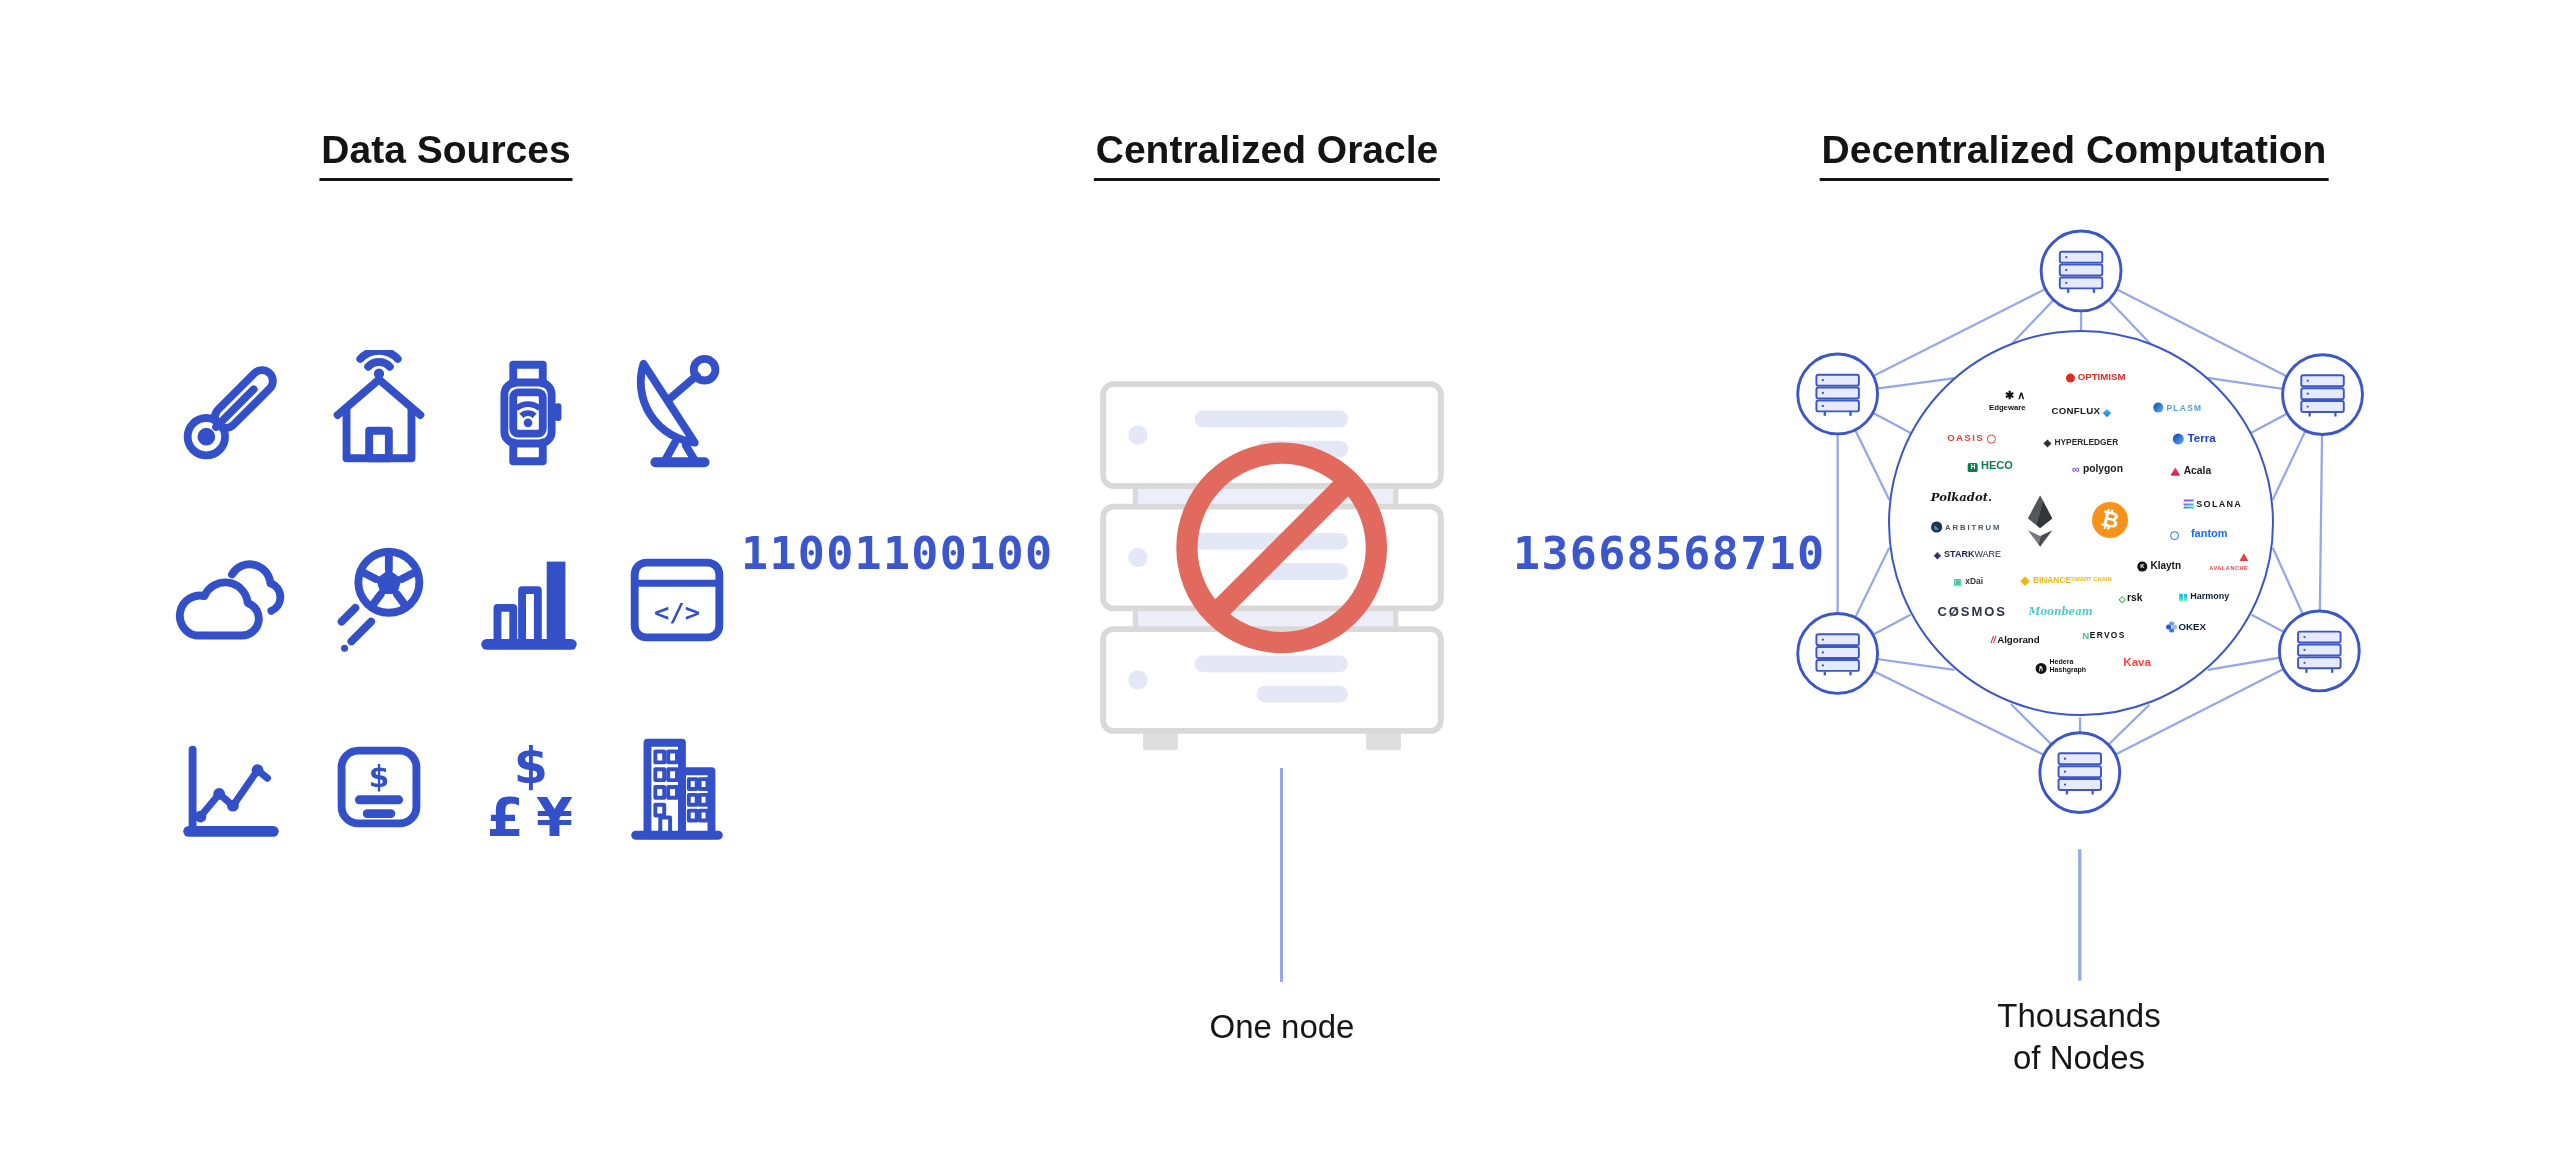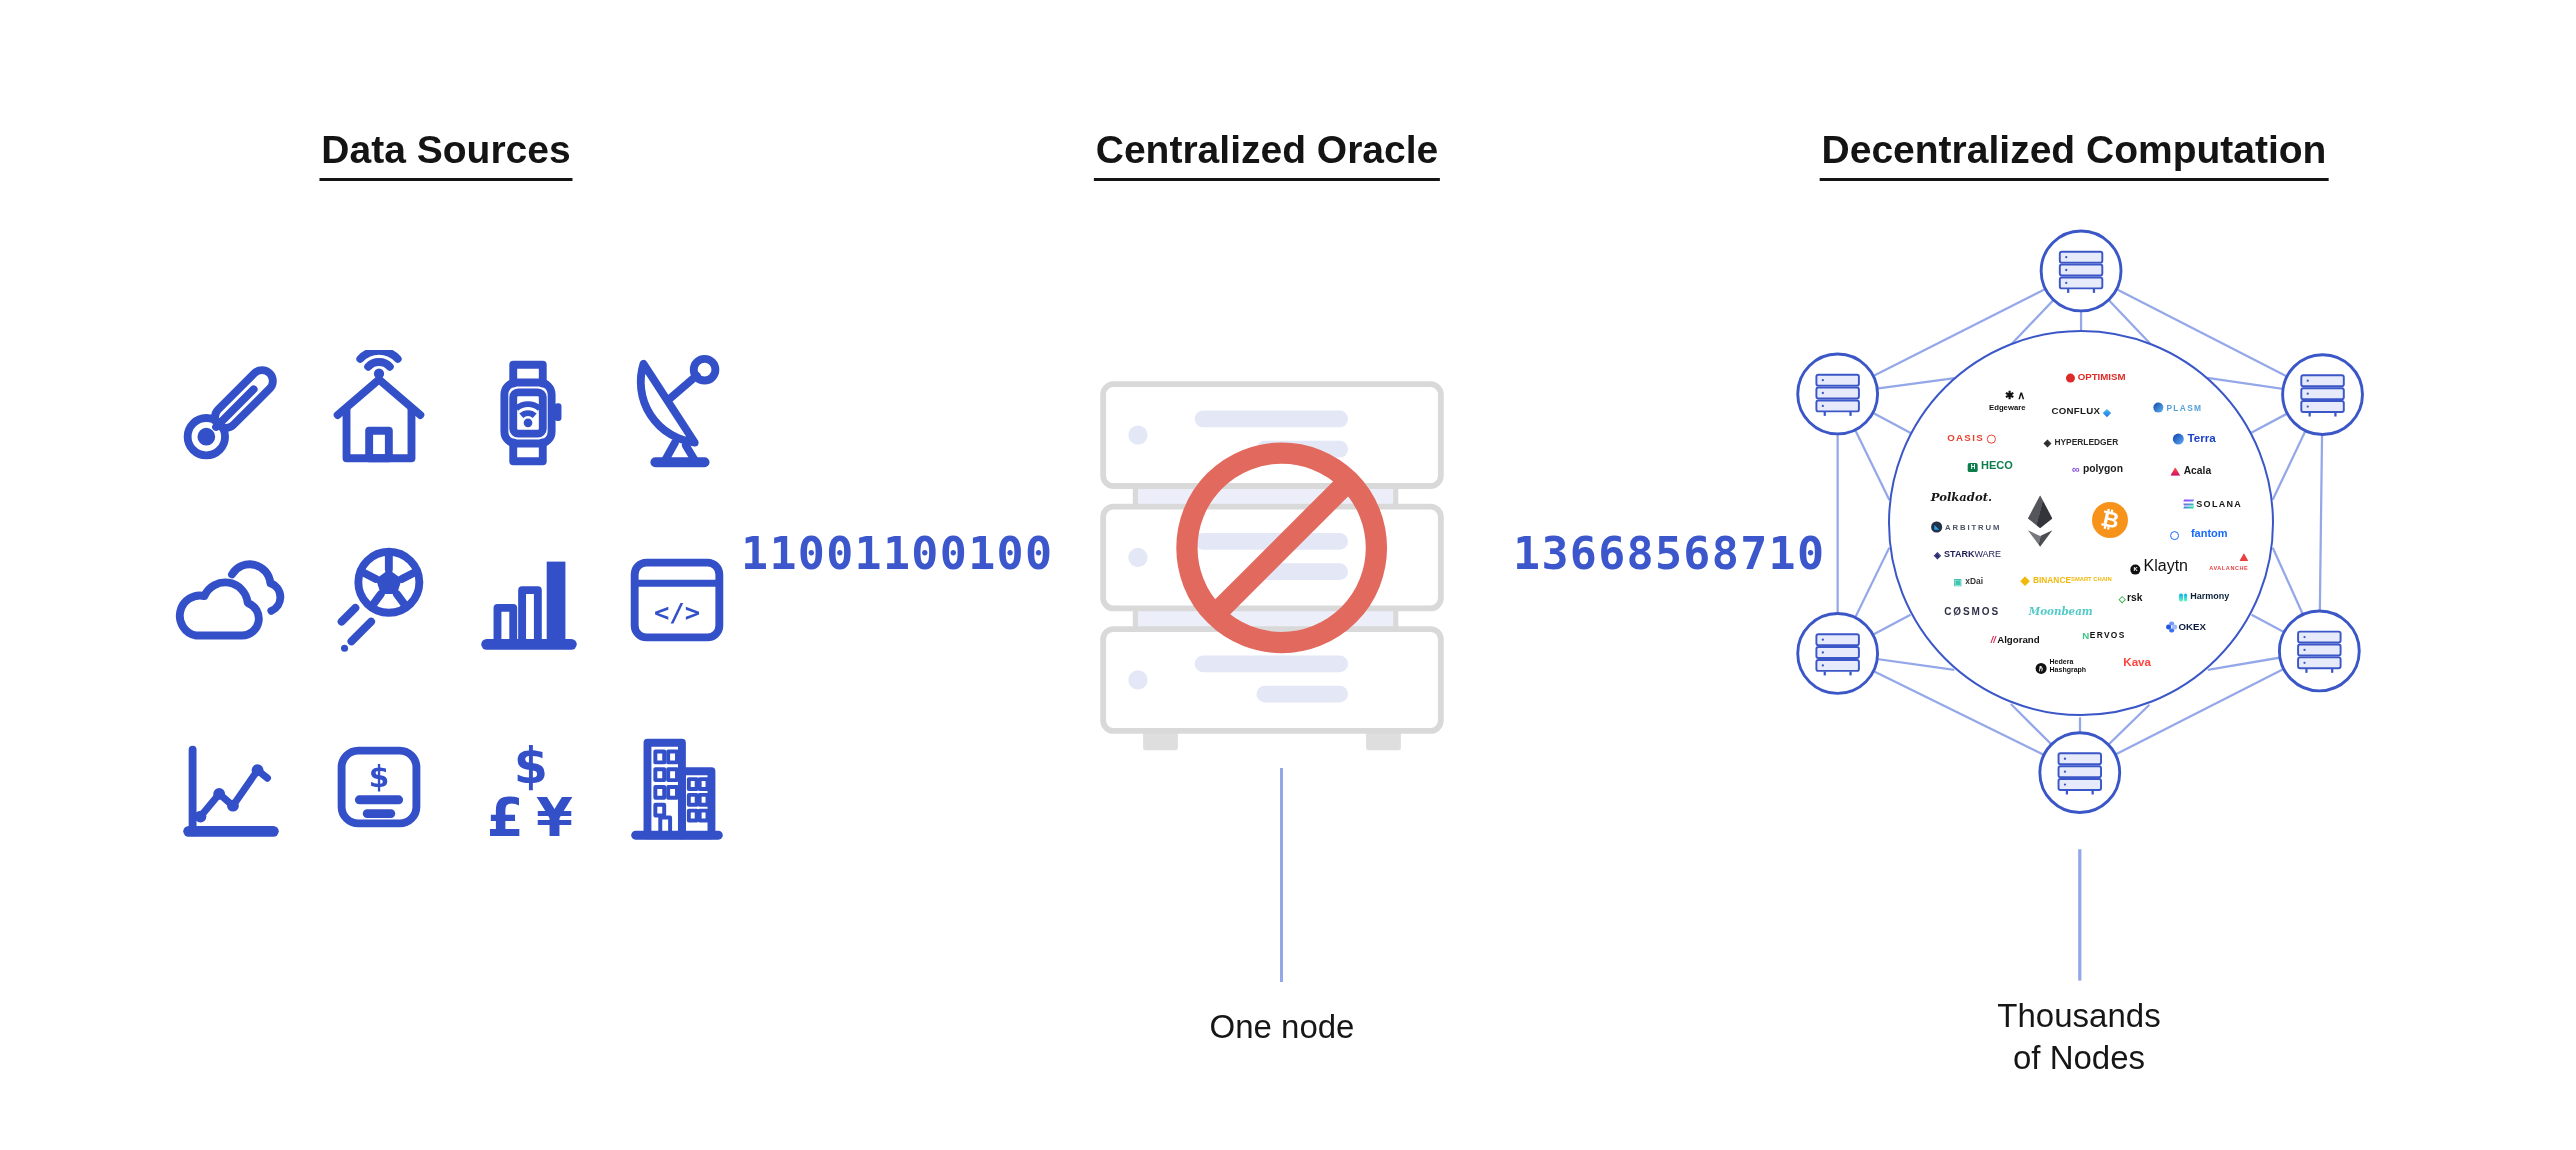--- a/index.html
+++ b/index.html
@@ -367,21 +367,21 @@
         <span class="lbl"><span style="color: rgb(25, 105, 255); font-size: 11px; font-weight: 700; letter-spacing: 0px; margin-left: 9px;">fantom</span></span>
       </div>
       <div class="logo" style="left: 20.3%; top: 58.2%;">
         <span class="licon" style="color: rgb(42, 42, 114); font-size: 9px; font-weight: 800; line-height: 1;">◈</span>
         <span class="lbl"><span style="color: rgb(28, 28, 85); font-size: 9px; font-weight: 800; letter-spacing: 0px;">STARK</span><span style="color: rgb(28, 28, 85); font-size: 9px; font-weight: 400;">WARE</span></span>
       </div>
       <div class="logo" style="left: 70.5%; top: 61.3%;">
         <span class="licon" style="width: 9.7px; height: 9.7px; border-radius: 50%; background: rgb(17, 17, 17); display: inline-flex; align-items: center; justify-content: center;">
           <span style="color: rgb(255, 255, 255); font-size: 5.8px; font-weight: 800; line-height: 1;">K</span>
         </span>
-        <span class="lbl"><span style="color: rgb(17, 17, 17); font-size: 16px; font-weight: 400; letter-spacing: 0px;">Klaytn</span></span>
+        <span class="lbl"><span style="color: rgb(17, 17, 17); font-size: 10px; font-weight: 700; letter-spacing: 0px;">Klaytn</span></span>
       </div>
       <div class="logo" style="left: 88.7%; top: 60.5%; flex-direction: column; gap: 1.3px;">
         <span class="licon" style="width: 9px; height: 7.8px; background: rgb(232, 65, 66); clip-path: polygon(50% 0px, 100% 100%, 0px 100%);"></span>
         <span class="lbl"><span style="color: rgb(232, 65, 66); font-size: 5.5px; font-weight: 800; letter-spacing: 0.6px;">AVALANCHE</span></span>
       </div>
       <div class="logo" style="left: 20.5%; top: 65.3%;">
         <span class="licon" style="color: rgb(64, 198, 174); font-size: 9px; font-weight: 800; line-height: 1;">▣</span>
         <span class="lbl"><span style="color: rgb(51, 51, 51); font-size: 8.4px; font-weight: 600; letter-spacing: 0px;">xDai</span></span>
       </div>
       <div class="logo" style="left: 46.2%; top: 65.2%;">
@@ -396,21 +396,21 @@
         <span class="lbl"><span style="color: rgb(17, 17, 17); font-size: 10.3px; font-weight: 800; letter-spacing: 0px;">rsk</span></span>
       </div>
       <div class="logo" style="left: 82.3%; top: 69.2%;">
         <span class="licon" style="display: inline-flex; gap: 1.3px;">
           <i style="width: 3.2px; height: 8.4px; border-radius: 1.9px; background: linear-gradient(rgb(0, 174, 233), rgb(105, 250, 189));"></i>
           <i style="width: 3.2px; height: 8.4px; border-radius: 1.9px; background: linear-gradient(rgb(0, 174, 233), rgb(105, 250, 189));"></i>
         </span>
         <span class="lbl"><span style="color: rgb(11, 31, 53); font-size: 9px; font-weight: 600; letter-spacing: 0px;">Harmony</span></span>
       </div>
       <div class="logo" style="left: 21.5%; top: 73.2%;">
-        <span class="lbl"><span style="color: rgb(46, 49, 72); font-size: 10px; font-weight: 800; letter-spacing: 1.9px;">CØSMOS</span></span>
+        <span class="lbl"><span style="color: rgb(46, 49, 72); font-size: 13px; font-weight: 800; letter-spacing: 1.9px;">CØSMOS</span></span>
       </div>
       <div class="logo" style="left: 44.7%; top: 73.2%;">
         <span class="lbl"><span style="color: rgb(83, 203, 200); font-size: 10.3px; font-weight: 700; letter-spacing: 0px; font-style: italic; font-family: &quot;DejaVu Serif&quot;, serif;">Moonbeam</span></span>
       </div>
       <div class="logo" style="left: 77.5%; top: 77.2%; gap: 1.3px;">
         <span class="licon" style="position: relative; width: 11px; height: 11px;">
           <i style="position: absolute; left: 3.2px; top: 0px; width: 4.5px; height: 4.5px; border-radius: 50%; background: rgb(111, 155, 247);"></i>
           <i style="position: absolute; left: 0px; top: 3.5px; width: 4.5px; height: 4.5px; border-radius: 50%; background: rgb(36, 86, 224);"></i>
           <i style="position: absolute; left: 6.4px; top: 3.5px; width: 4.5px; height: 4.5px; border-radius: 50%; background: rgb(157, 185, 249);"></i>
           <i style="position: absolute; left: 3.2px; top: 6.8px; width: 4.5px; height: 4.5px; border-radius: 50%; background: rgb(58, 111, 240);"></i>

